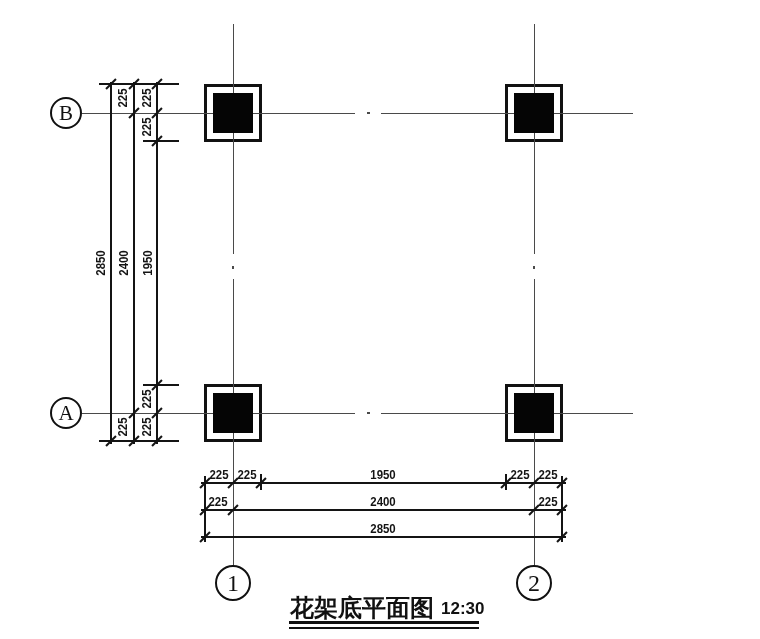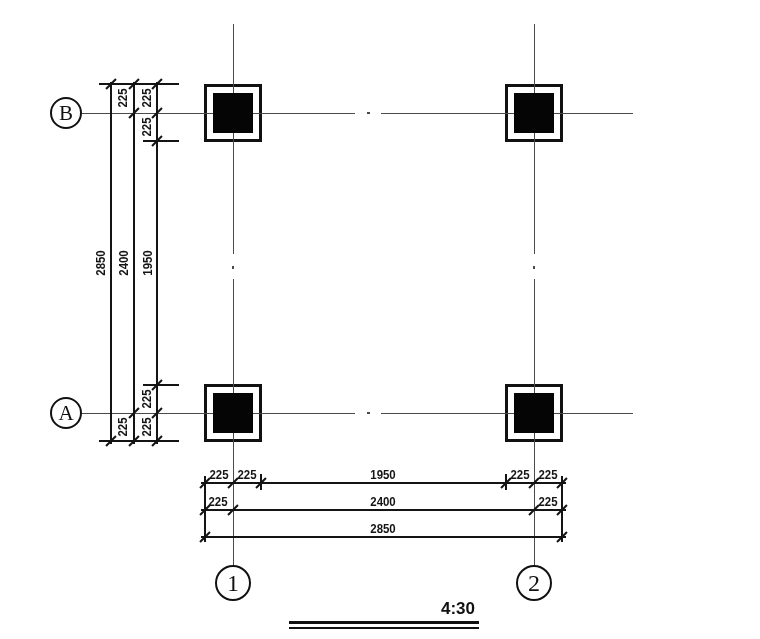--- a/index.html
+++ b/index.html
@@ -137,17 +137,18 @@
   <div class="bubble small" style="left:50px;top:397px;">
     <span>A</span>
   </div>
   <div class="bubble big" style="left:215px;top:565px;">
     <span>1</span>
   </div>
   <div class="bubble big" style="left:516px;top:565px;">
     <span>2</span>
   </div>
 
-  <div class="title-scale">4:30</div>
+  <div class="title-cn">花架底平面图</div>
+  <div class="title-scale">12:30</div>
   <div class="rule" style="left:289px;top:621px;width:190px;height:3px;"></div>
   <div class="rule" style="left:289px;top:627px;width:190px;height:1.5px;"></div>
 
 </div>
 
 </body></html>

